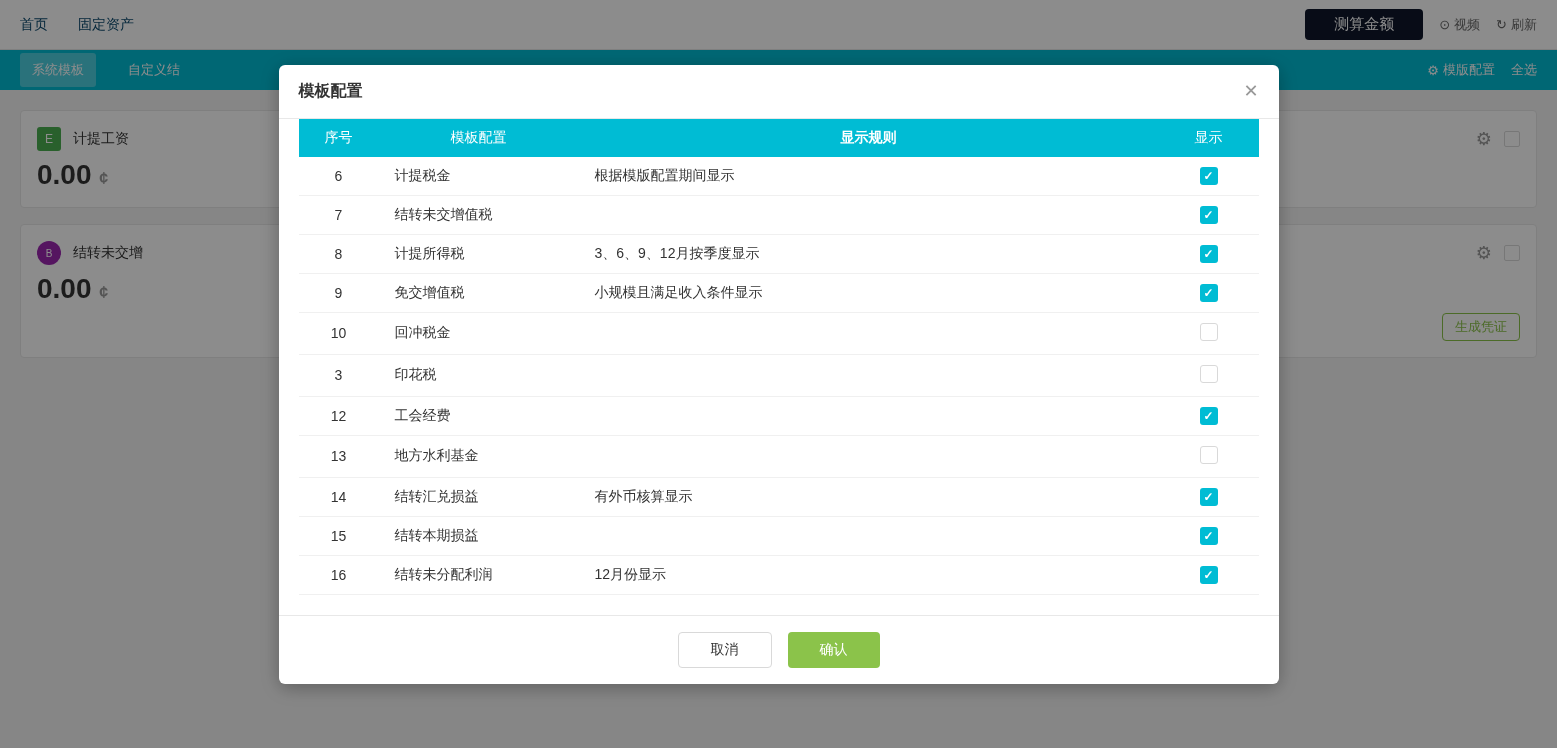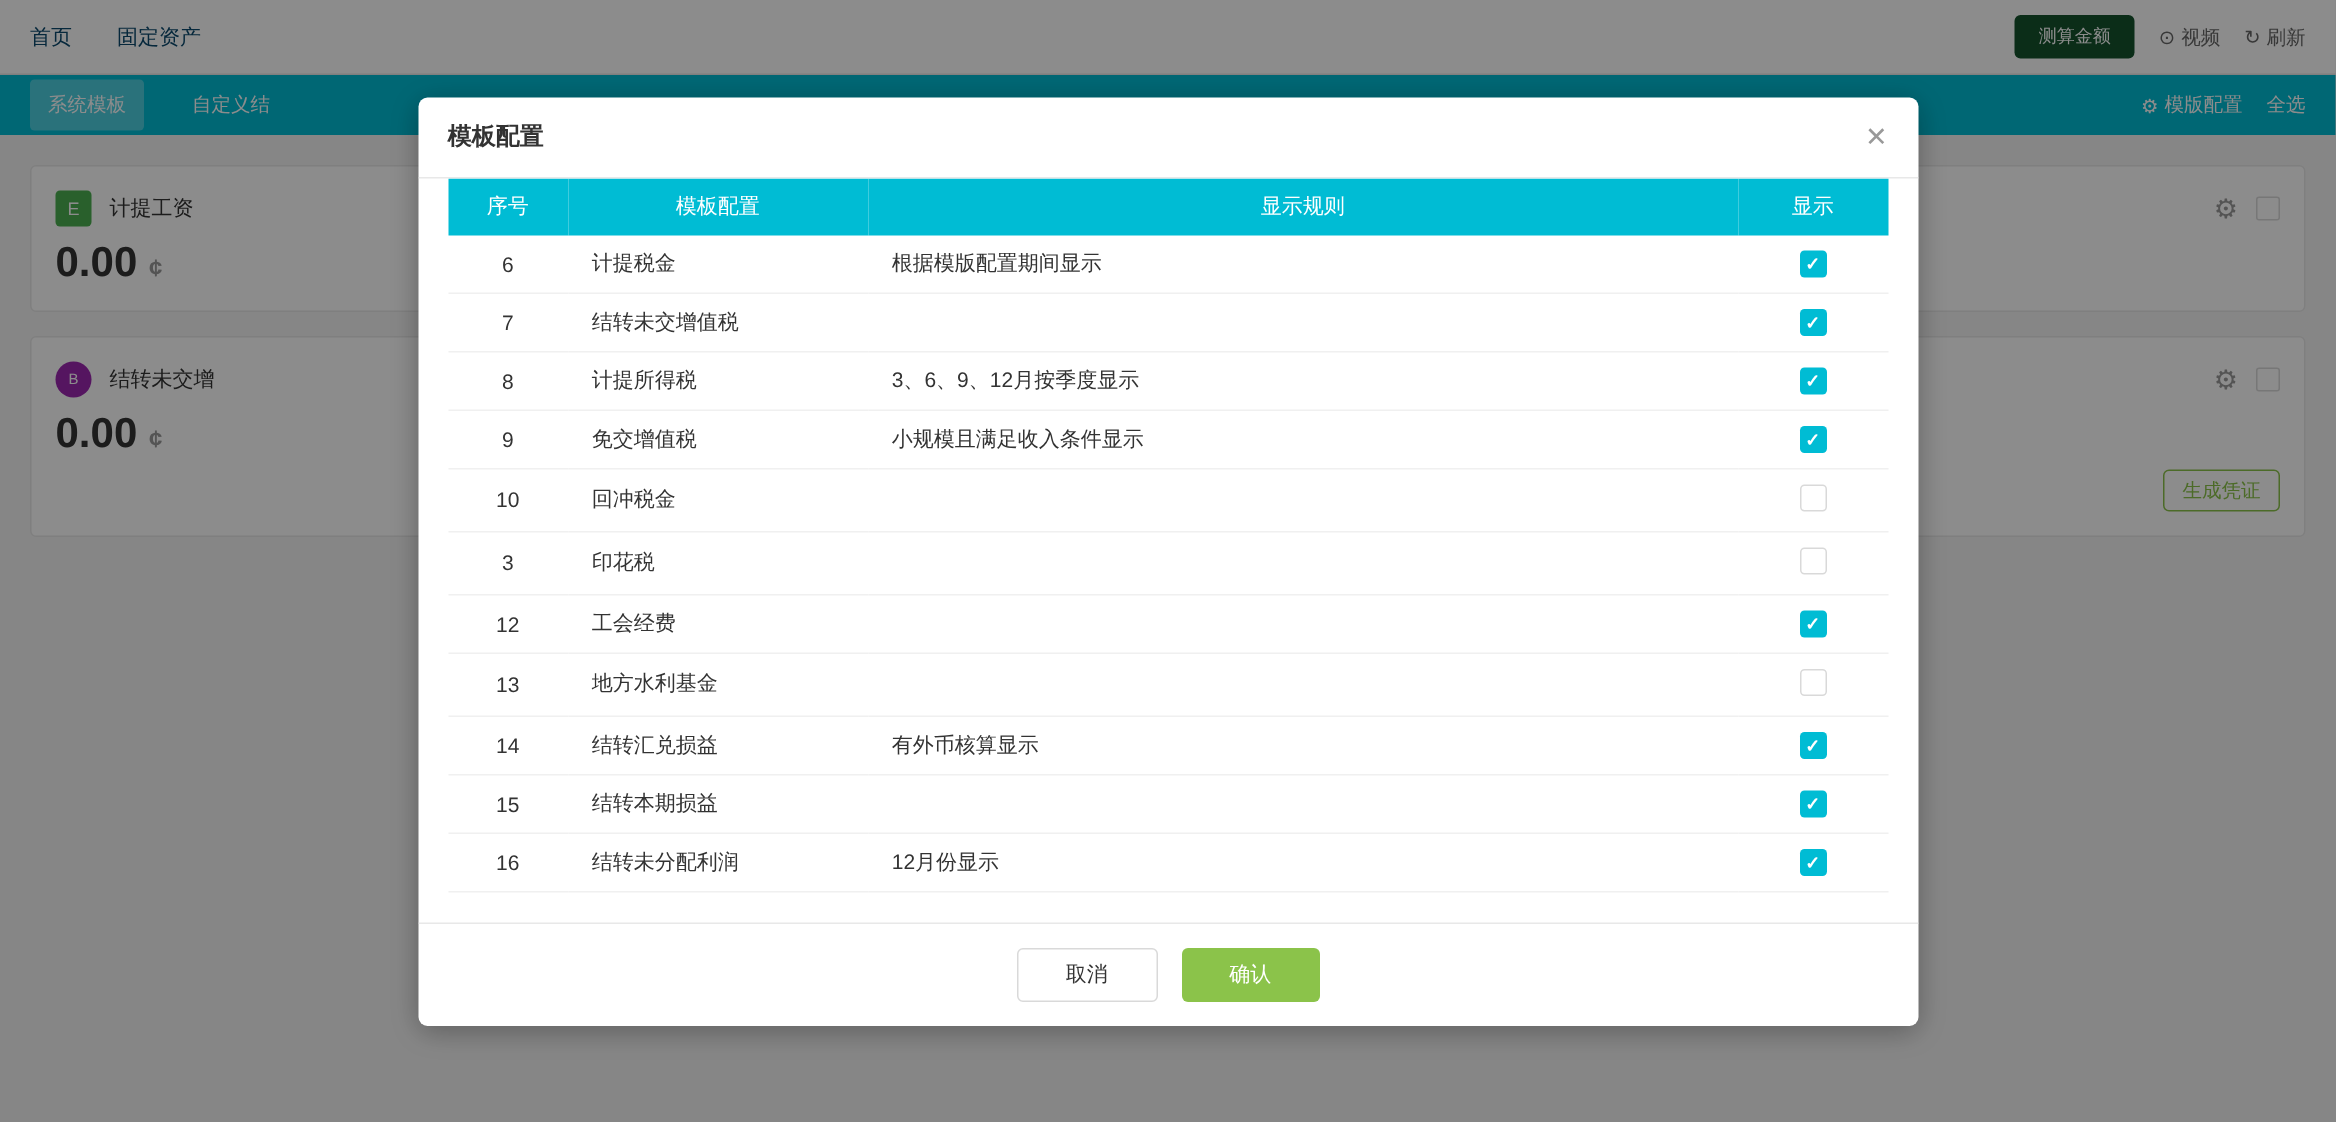--- a/index.html
+++ b/index.html
@@ -38,26 +38,26 @@
     }
 
     
     .top-right {
       margin-left: auto;
       display: flex;
       align-items: center;
       gap: 16px;
     }
     .btn-calc {
-      background: #14532d;
+      background: #0f172a;
       color: #fff;
       border: none;
-      padding: 6px 16px;
+      padding: 6px 29px;
       border-radius: 4px;
-      font-size: 12px;
+      font-size: 15px;
       cursor: pointer;
     }
     .top-right-link {
       color: #666;
       font-size: 13px;
       cursor: pointer;
       display: flex;
       align-items: center;
       gap: 4px;
     }
@@ -252,20 +252,21 @@
     .config-table thead th:first-child {
       width: 80px;
     }
 
     .config-table thead th:nth-child(2) {
       width: 200px;
     }
 
     .config-table thead th:nth-child(3) {
       flex: 1;
+      font-weight: bold;
     }
 
     .config-table thead th:last-child {
       width: 100px;
     }
 
     .config-table tbody tr {
       border-bottom: 1px solid #f0f0f0;
     }
 

